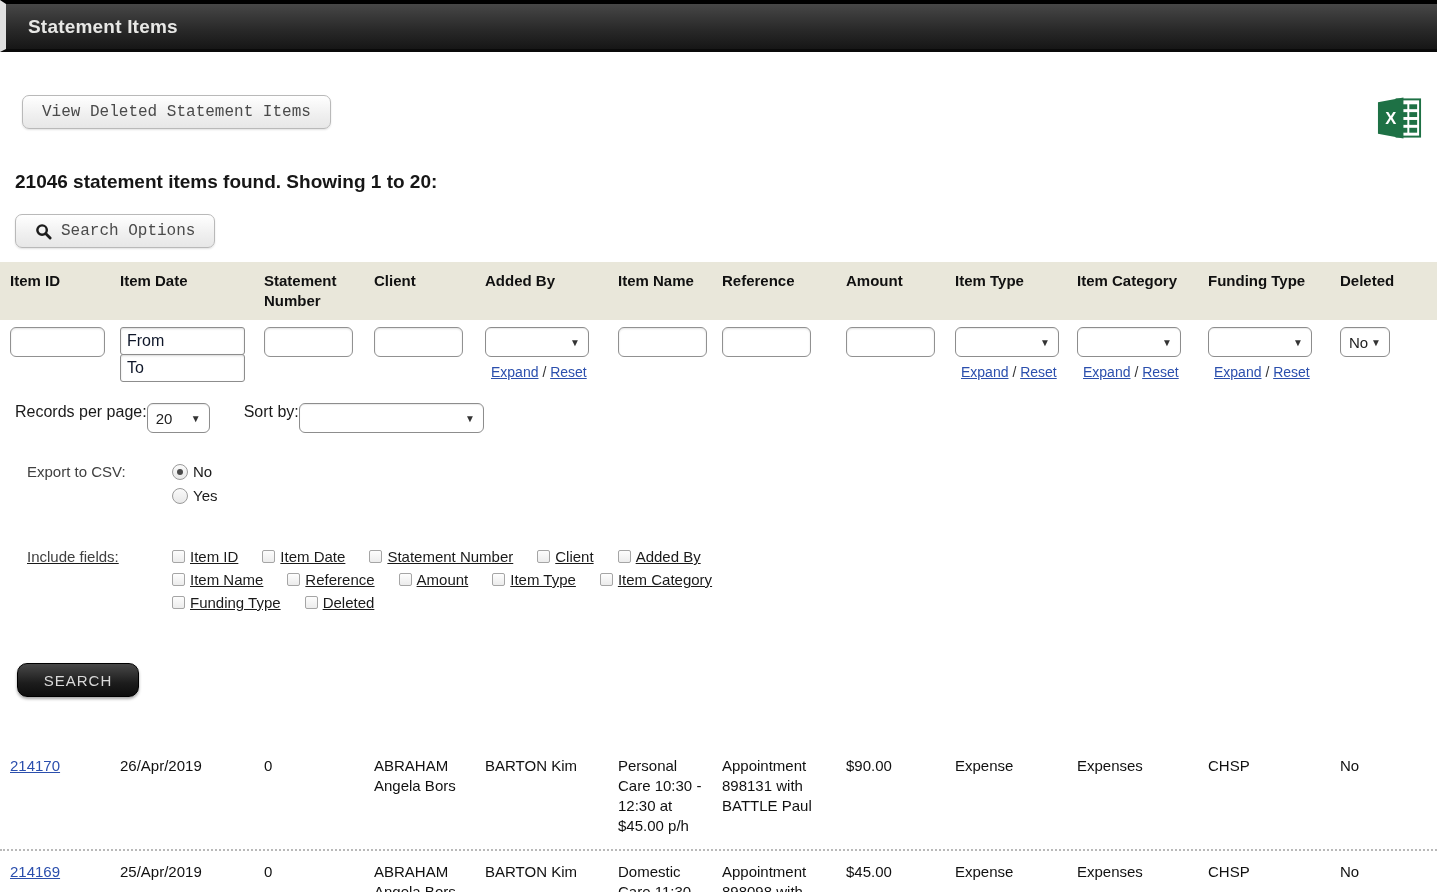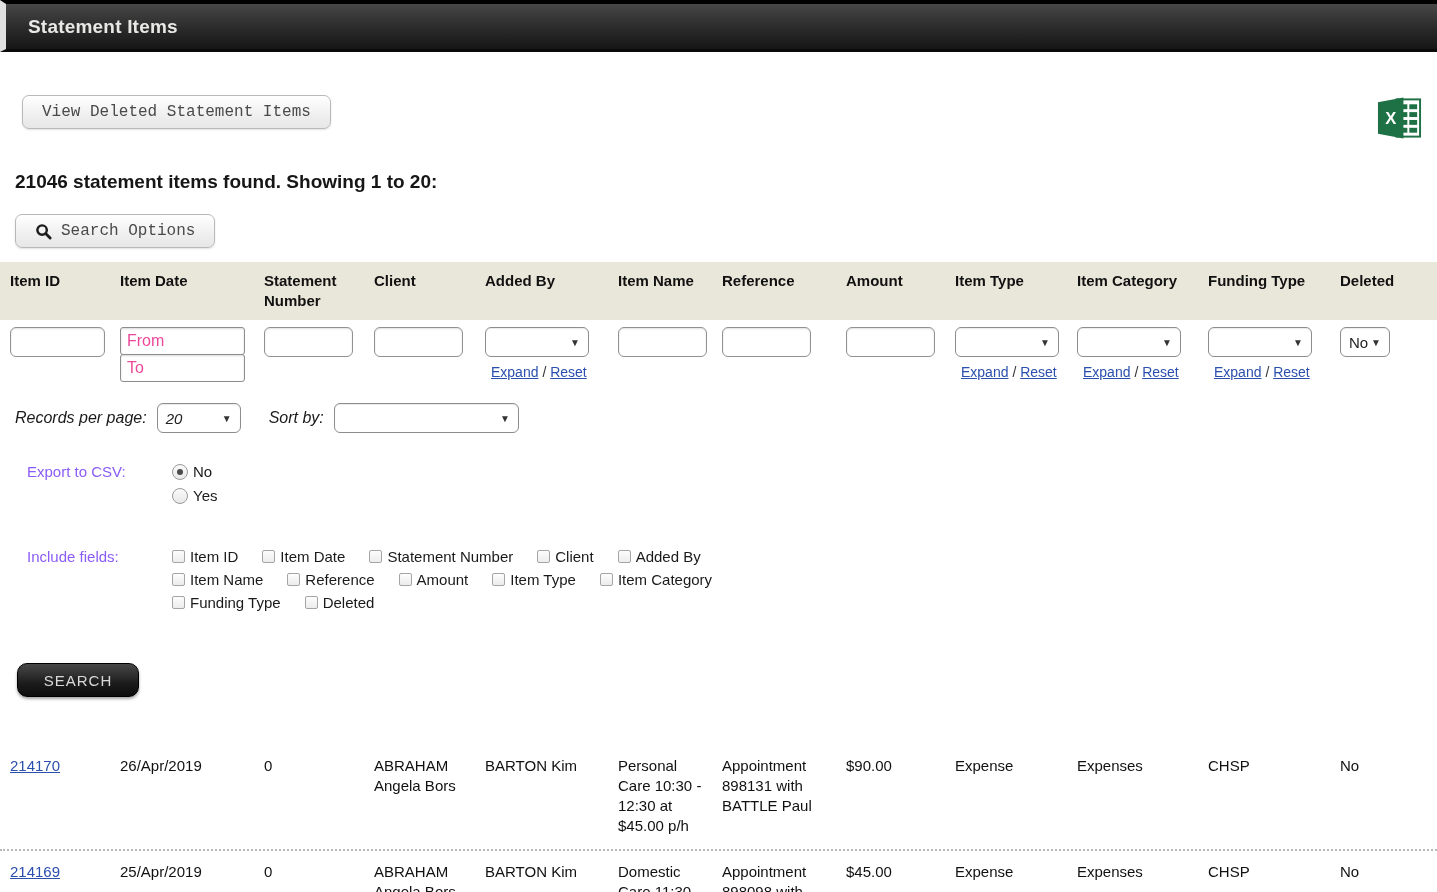--- a/index.html
+++ b/index.html
@@ -35,47 +35,47 @@
   .filter-head .hcell { font-size:15px; font-weight:bold; color:#111;
     padding:9px 6px 9px 10px; line-height:20px; }
 
   .filter-row { margin-top:7px; }
   .fcell { padding:0 4px 0 10px; }
   .tin { width:95px; height:30px; border:1px solid #919191; border-radius:6px;
     font-size:15px; padding:0 7px; color:#222; background:#fff;
     box-shadow:inset 0 1px 2px rgba(0,0,0,.12); font-family:inherit; }
   .tin.w89 { width:89px; }
   .date-in { display:block; width:125px; height:28px; border:1px solid #8d8d8d;
-    border-radius:3px; font-size:16px; padding:0 6px; color:#ec4899;
+    border-radius:3px; font-size:16px; padding:0 6px; color:#0f172a;
     box-shadow:inset 0 1px 2px rgba(0,0,0,.15); font-family:inherit; }
   .date-in + .date-in { margin-top:-1px; }
   .select { display:inline-flex; align-items:center; justify-content:space-between;
     width:104px; height:30px; border:1px solid #8d8d8d; border-radius:6px; background:#fff;
     padding:0 8px; font-size:15px; color:#222; cursor:pointer;
     box-shadow:inset 0 1px 1px rgba(0,0,0,.08); }
   .select .arrow { font-size:10px; color:#333; }
   .select.small { width:50px; }
   .links { font-size:14px; margin-top:7px; padding-left:6px; white-space:nowrap; }
   .links a { color:#2b4fad; text-decoration:underline; cursor:pointer; }
   .links .slash { color:#333; text-decoration:none; }
 
   
-  .records-row { display:flex; align-items:center; gap:10px; padding:21px 0 0 15px; font-size:16px;font-style:italic; }
-  .records-row .select.rpp { width:84px; margin-right:18px; }
+  .records-row { display:flex; padding:21px 0 0 15px; font-size:16px; }
+  .records-row .select.rpp { width:63px; margin-right:34px; }
   .records-row .select.sort { width:185px; }
 
   .opt-block { display:flex; padding:30px 0 0 27px; font-size:15px; }
-  .opt-label { width:145px; color:#8b5cf6; }
+  .opt-label { width:145px; color:#404040; }
   .radio-group .radio-line { display:flex; align-items:center; gap:5px; margin-bottom:7px; cursor:pointer; }
   .radio { width:16px; height:16px; border-radius:50%; border:1px solid #9a9a9a;
     background:linear-gradient(#fafafa,#e8e8e8); position:relative; }
   .radio.checked::after { content:""; position:absolute; left:4px; top:4px;
     width:6px; height:6px; border-radius:50%; background:#4a4a4a; }
 
-  .include-block { padding-top:37px; }
+  .include-block { padding-top:37px;text-decoration:underline; }
   .chk-wrap { display:flex; flex-wrap:wrap; column-gap:24px; row-gap:6px; width:640px; }
   .chk { display:inline-flex; align-items:center; gap:5px; font-size:15px; cursor:pointer; }
   .chkbox { width:13px; height:13px; border:1px solid #a5a5a5; border-radius:2px;
     background:linear-gradient(#fdfdfd,#ececec); }
 
   
   .search-btn-wrap { padding:52px 0 0 17px; }
   .search-btn { width:122px; height:34px; border:1px solid #000; border-radius:10px;
     background:linear-gradient(#484848, #1c1c1c 60%, #0d0d0d);
     color:#d9d9d9; font-size:15px; letter-spacing:1px; cursor:pointer;

